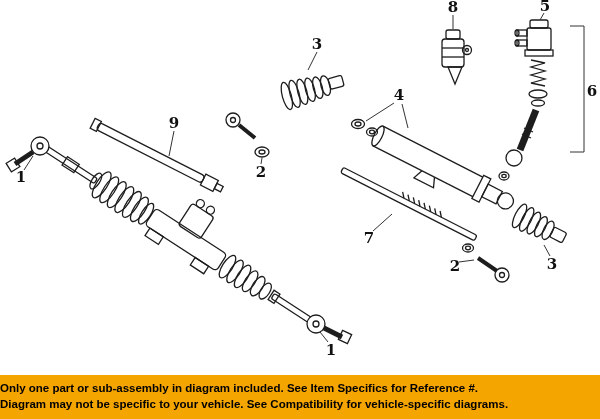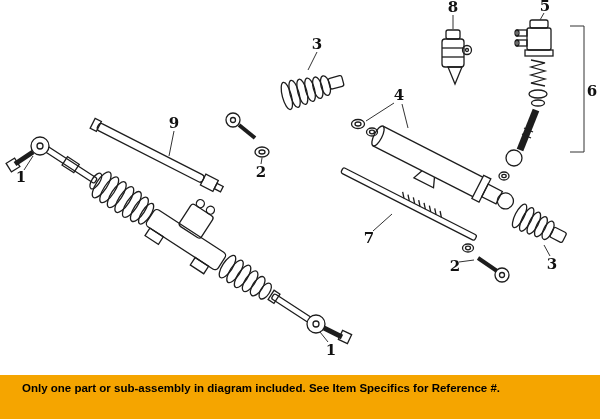--- a/index.html
+++ b/index.html
@@ -5,21 +5,21 @@
   html,body{margin:0;padding:0;background:#fff;}
   .page{position:relative;width:600px;height:419px;background:#ffffff;overflow:hidden;
         font-family:"Liberation Sans", sans-serif;}
   svg{display:block;}
   .ln{stroke:#1d1d1d;stroke-width:1.3;fill:none;}
   .thick{stroke:#1d1d1d;fill:none;}
   .fillw{fill:#ffffff;stroke:#1d1d1d;stroke-width:1.3;}
   .callout{font-family:"DejaVu Serif", serif;font-weight:bold;font-size:15px;fill:#111;}
   .leader{stroke:#333;stroke-width:1;fill:none;}
   .banner{position:absolute;left:0;bottom:0;width:600px;height:44px;background:#F5A500;
-          box-sizing:border-box;padding:5px 6px 0 22px;}
+          box-sizing:border-box;padding:5px 6px 0 0;}
   .banner .line{font-weight:bold;font-size:11.5px;line-height:16px;color:#000;white-space:nowrap;}
 </style>
 </head>
 <body>
 
 <div class="page">
 
   <svg width="600" height="375" viewBox="0 0 600 375">
 
     <g transform="translate(48,150) rotate(33)">
@@ -198,15 +198,16 @@
       <text class="callout" x="545" y="11">5</text>
       <text class="callout" x="592" y="96">6</text>
       <text class="callout" x="369" y="243">7</text>
       <text class="callout" x="453" y="12">8</text>
       <text class="callout" x="174" y="128">9</text>
     </g>
   </svg>
 
   <div class="banner">
     <div class="line">Only one part or sub-assembly in diagram included. See Item Specifics for Reference #.</div>
+    <div class="line">Diagram may not be specific to your vehicle. See Compatibility for vehicle-specific diagrams.</div>
   </div>
 
 </div>
 
 </body></html>

